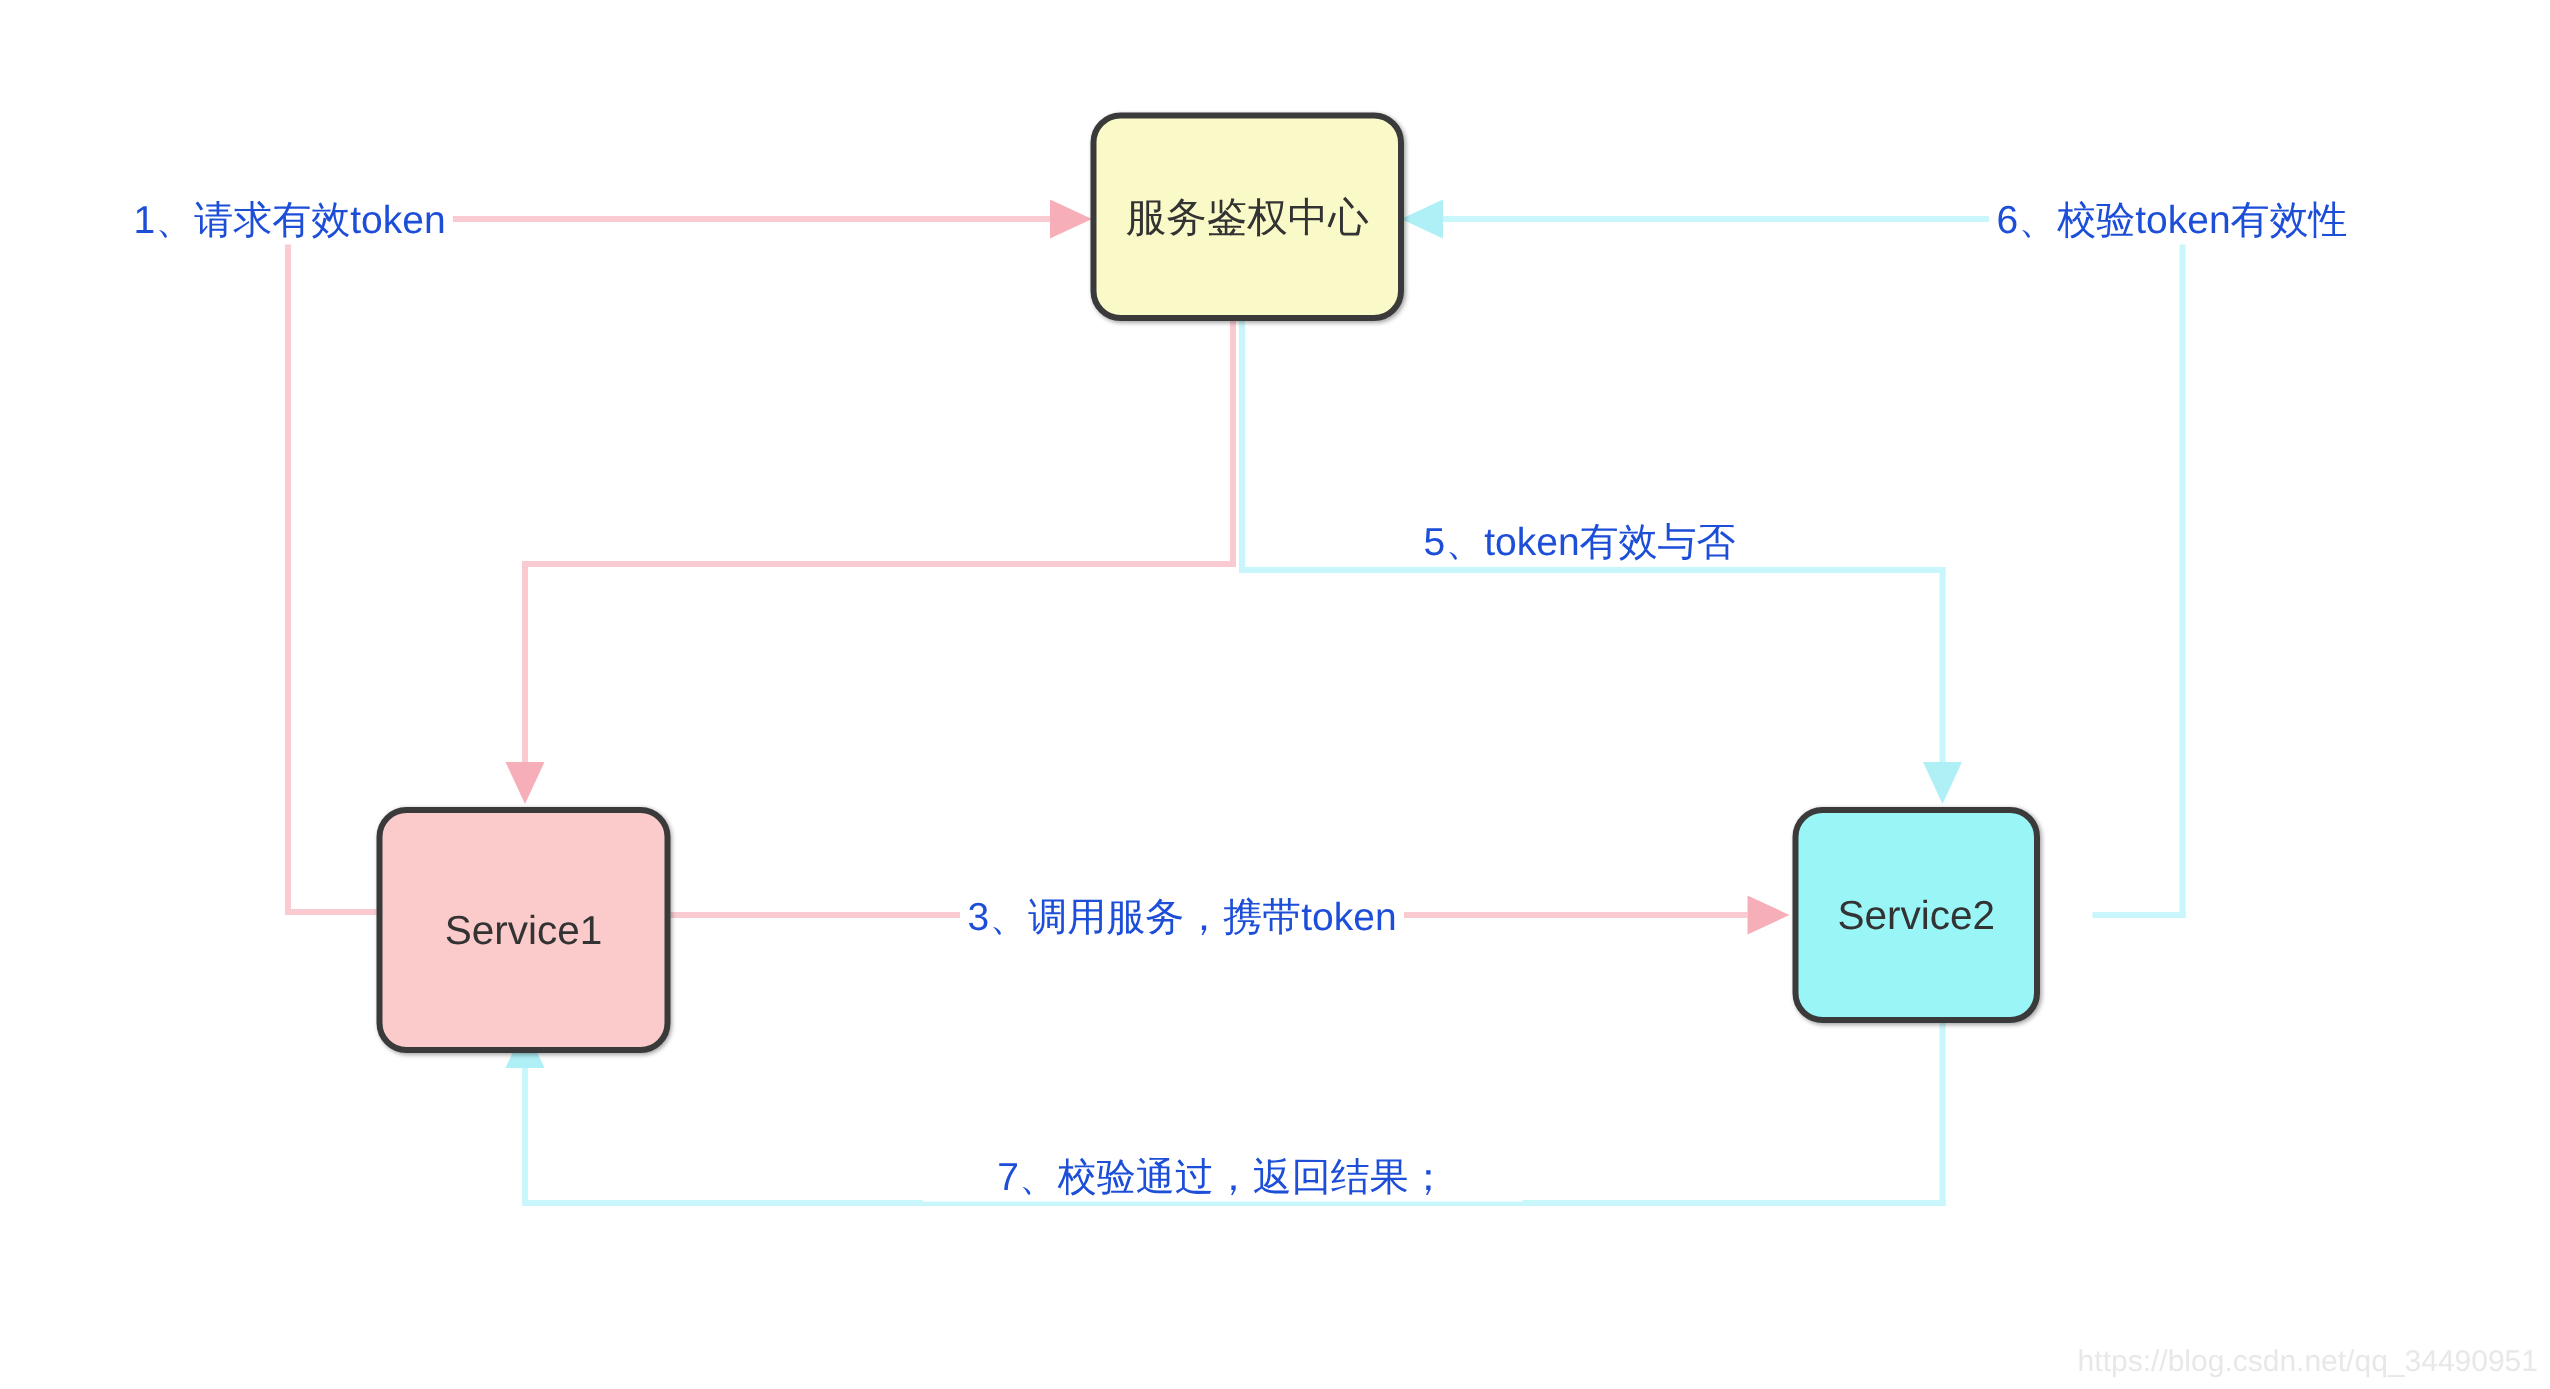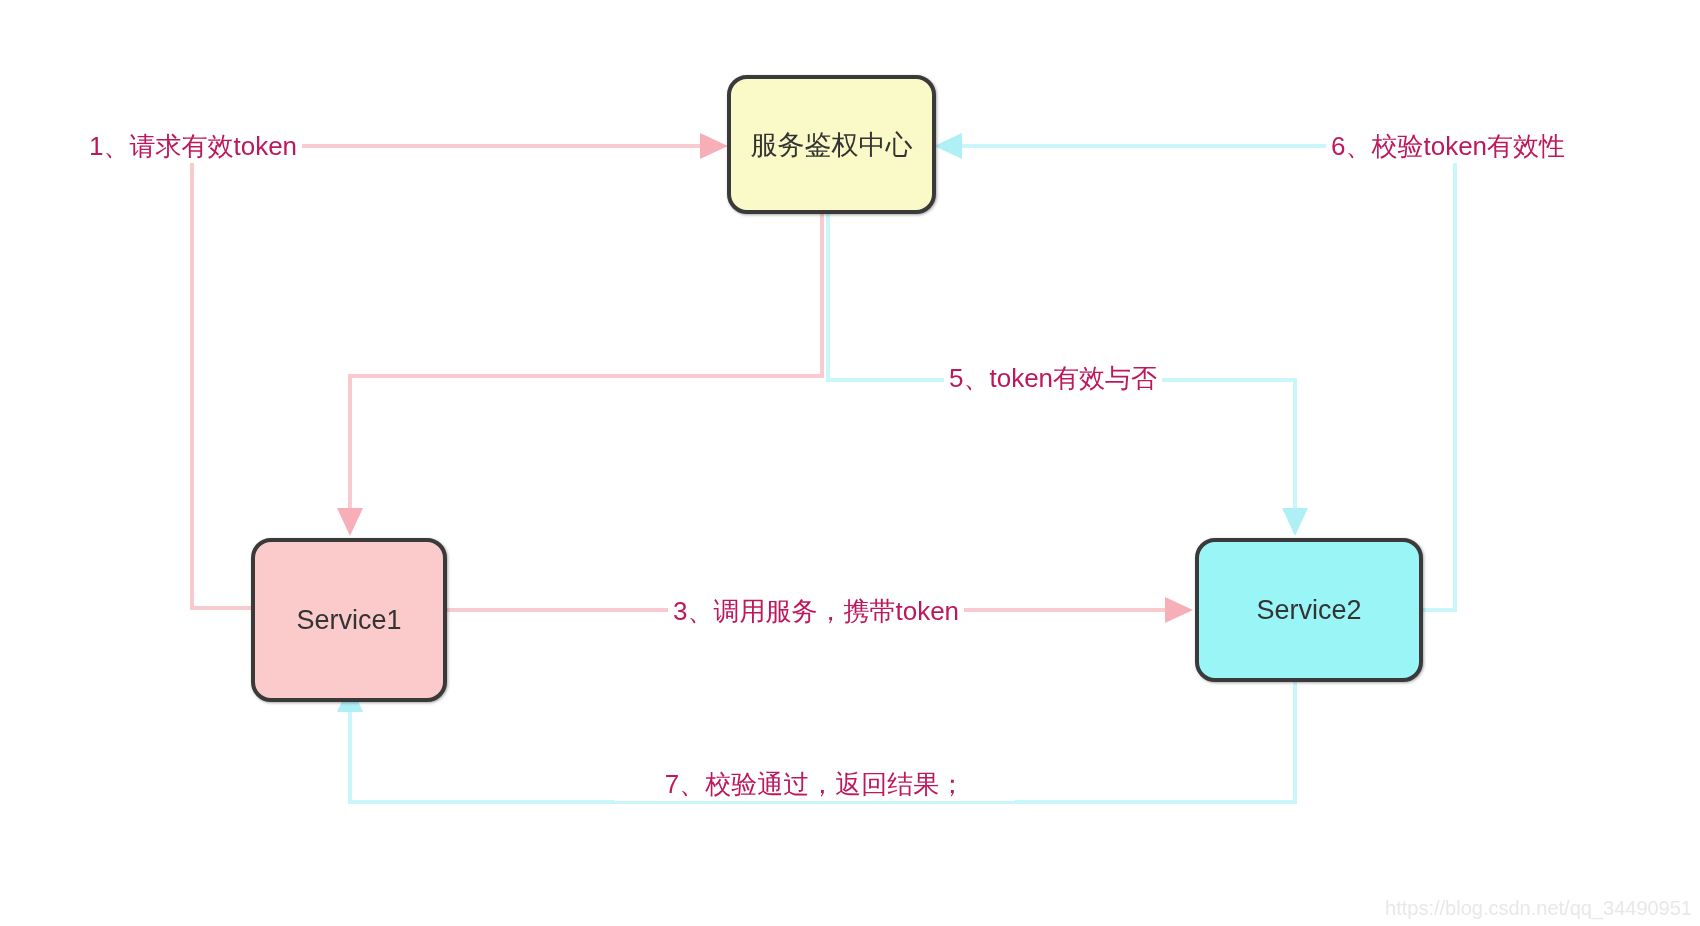--- a/index.html
+++ b/index.html
@@ -16,21 +16,21 @@
     box-sizing:border-box;
     border:4px solid #3a3a3a;
     border-radius:20px;
     display:flex;align-items:center;justify-content:center;
     font-size:27px;color:#333333;
     box-shadow:1px 1px 3px rgba(0,0,0,0.35);
     z-index:5;
   }
   .node-auth{left:727px;top:75px;width:209px;height:139px;background:#fafac8;}
   .node-s1{left:251px;top:538px;width:196px;height:164px;background:#fbcaca;}
-  .node-s2{left:1195px;top:538px;width:228px;height:144px;background:#9af5f7;}
+  .node-s2{left:1195px;top:538px;width:165px;height:144px;background:#9af5f7;}
   
   .hline,.vline{position:absolute;z-index:1;}
   .hline{height:4px;}
   .vline{width:4px;}
   .pinkline{background:#f9cbd1;}
   .cyanline{background:#c9f6fa;}
   
   .arr{position:absolute;width:0;height:0;z-index:2;}
   .arr-right{border-top:13px solid transparent;border-bottom:13px solid transparent;}
   .arr-left{border-top:13px solid transparent;border-bottom:13px solid transparent;}
@@ -38,21 +38,21 @@
   .arr-up{border-left:13px solid transparent;border-right:13px solid transparent;}
   .arr-right.pink{border-left:28px solid #f6afb9;}
   .arr-down.pink{border-top:28px solid #f6afb9;}
   .arr-left.cyan{border-right:28px solid #aff0f7;}
   .arr-down.cyan{border-top:28px solid #aff0f7;}
   .arr-up.cyan{border-bottom:28px solid #aff0f7;}
   
   .elabel{
     position:absolute;z-index:4;
     background:#ffffff;
-    font-size:26px;color:#be185d;
+    font-size:26px;color:#1d4ed8;
     white-space:nowrap;
     padding:1px 5px;
     line-height:32px;
   }
   .elabel-multiline{white-space:normal;text-align:center;line-height:33px;padding:0;}
   
   .watermark{
     position:absolute;right:8px;bottom:6px;
     font-size:20px;color:#e8e8e8;z-index:6;
   }
@@ -84,23 +84,23 @@
   <div class="arr arr-left cyan" style="left:934px;top:133px;"></div>
   <div class="vline cyanline" style="left:1453px;top:144px;height:468px;"></div>
   <div class="hline cyanline" style="left:1395px;top:608px;width:62px;"></div>
 
   <div class="vline cyanline" style="left:1293px;top:682px;height:122px;"></div>
   <div class="hline cyanline" style="left:348px;top:800px;width:949px;"></div>
   <div class="vline cyanline" style="left:348px;top:712px;height:92px;"></div>
   <div class="arr arr-up cyan" style="left:337px;top:684px;"></div>
 
   <div class="elabel" style="left:84px;top:129px;">1、请求有效token</div>
-  <div class="elabel" style="left:668px;top:594px;">3、调用服务，携带token</div>
+  <div class="elabel" style="left:640px;top:594px;">3、调用服务，携带token</div>
   <div class="elabel" style="left:1326px;top:129px;">6、校验token有效性</div>
-  <div class="elabel" style="left:944px;top:361px;">5、token有效与否</div>
+  <div class="elabel" style="left:944px;top:344px;">5、token有效与否</div>
   <div class="elabel elabel-multiline" style="left:615px;top:768px;width:400px;">
     <div>7、校验通过，返回结果；</div>
   </div>
 
   <div class="node node-auth">
     <span>服务鉴权中心</span>
   </div>
   <div class="node node-s1">
     <span>Service1</span>
   </div>

